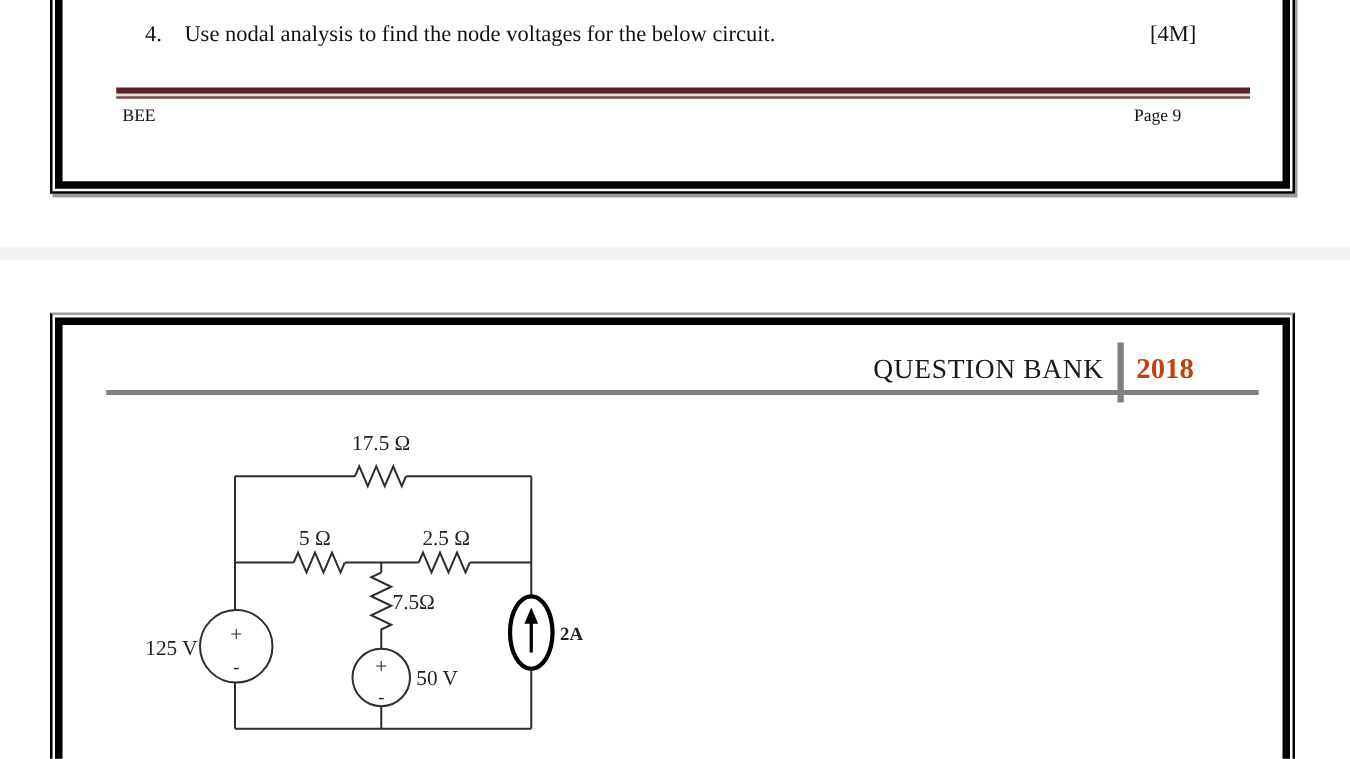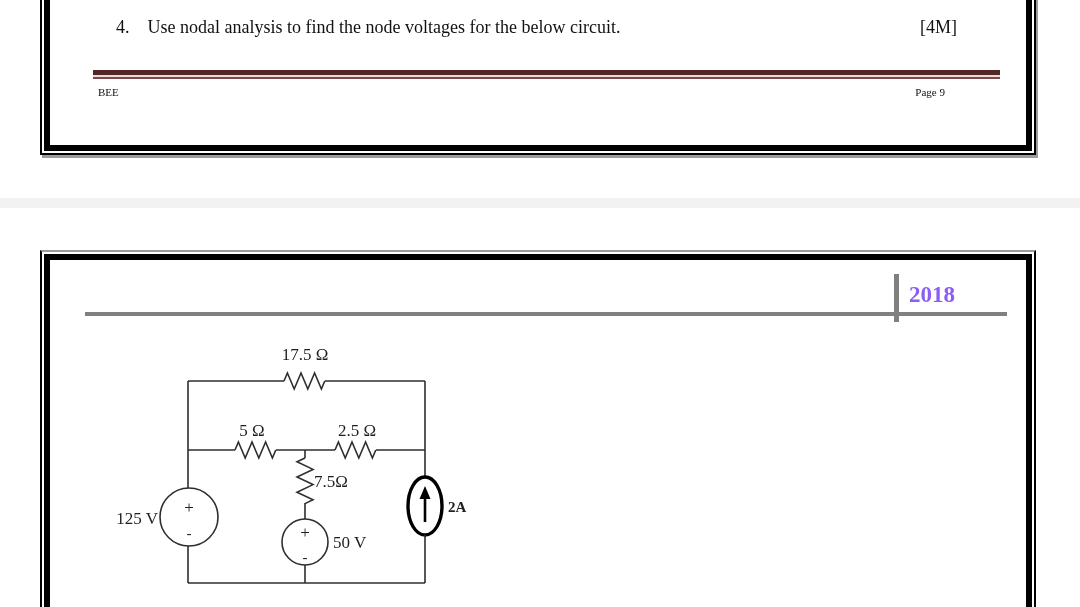--- a/index.html
+++ b/index.html
@@ -46,21 +46,21 @@
     left: 43px; right: 26px; top: 86px;
   }
   .rule-thick { height: 5px; background: #532726; }
   .rule-gap   { height: 2px; background: #e9dadb; }
   .rule-thin  { height: 2px; background: #7c4a49; }
   .footer-row {
     position: absolute;
     left: 48px; right: 81px; top: 102px;
     display: flex;
     justify-content: space-between;
-    font-size: 11px;
+    font-size: 14px;
     color: #111111;
   }
   
   .gap-band {
     position: absolute;
     left: 0; top: 198px;
     width: 1080px; height: 10px;
     background: #f2f2f2;
   }
   
@@ -85,21 +85,21 @@
   .v-sep {
     width: 5px; height: 48px;
     background: #808080;
     margin: 0 10px 0 11px;
     position: relative;
     top: 3px;
   }
   .qb-year {
     font-size: 23px;
     font-weight: bold;
-    color: #8b5cf6;
+    color: #c2410c;
   }
   .h-rule {
     position: absolute;
     left: 35px; top: 52px;
     width: 922px; height: 4px;
     background: #808080;
   }
   .circuit {
     position: absolute;
     left: 50px; top: 75px;
@@ -148,20 +148,21 @@
 
   </div>
 </div>
 
 <div class="gap-band"></div>
 
 <div class="page page2">
   <div class="page-inner">
 
     <div class="p2-header">
+      <span class="qb-title">QUESTION BANK</span>
       <span class="v-sep"></span>
       <span class="qb-year">2018</span>
     </div>
 
     <div class="h-rule"></div>
 
     <svg class="circuit" width="390" height="275" viewBox="0 0 390 275">
 
       <g>
         <path d="M88 46 H184"></path>

